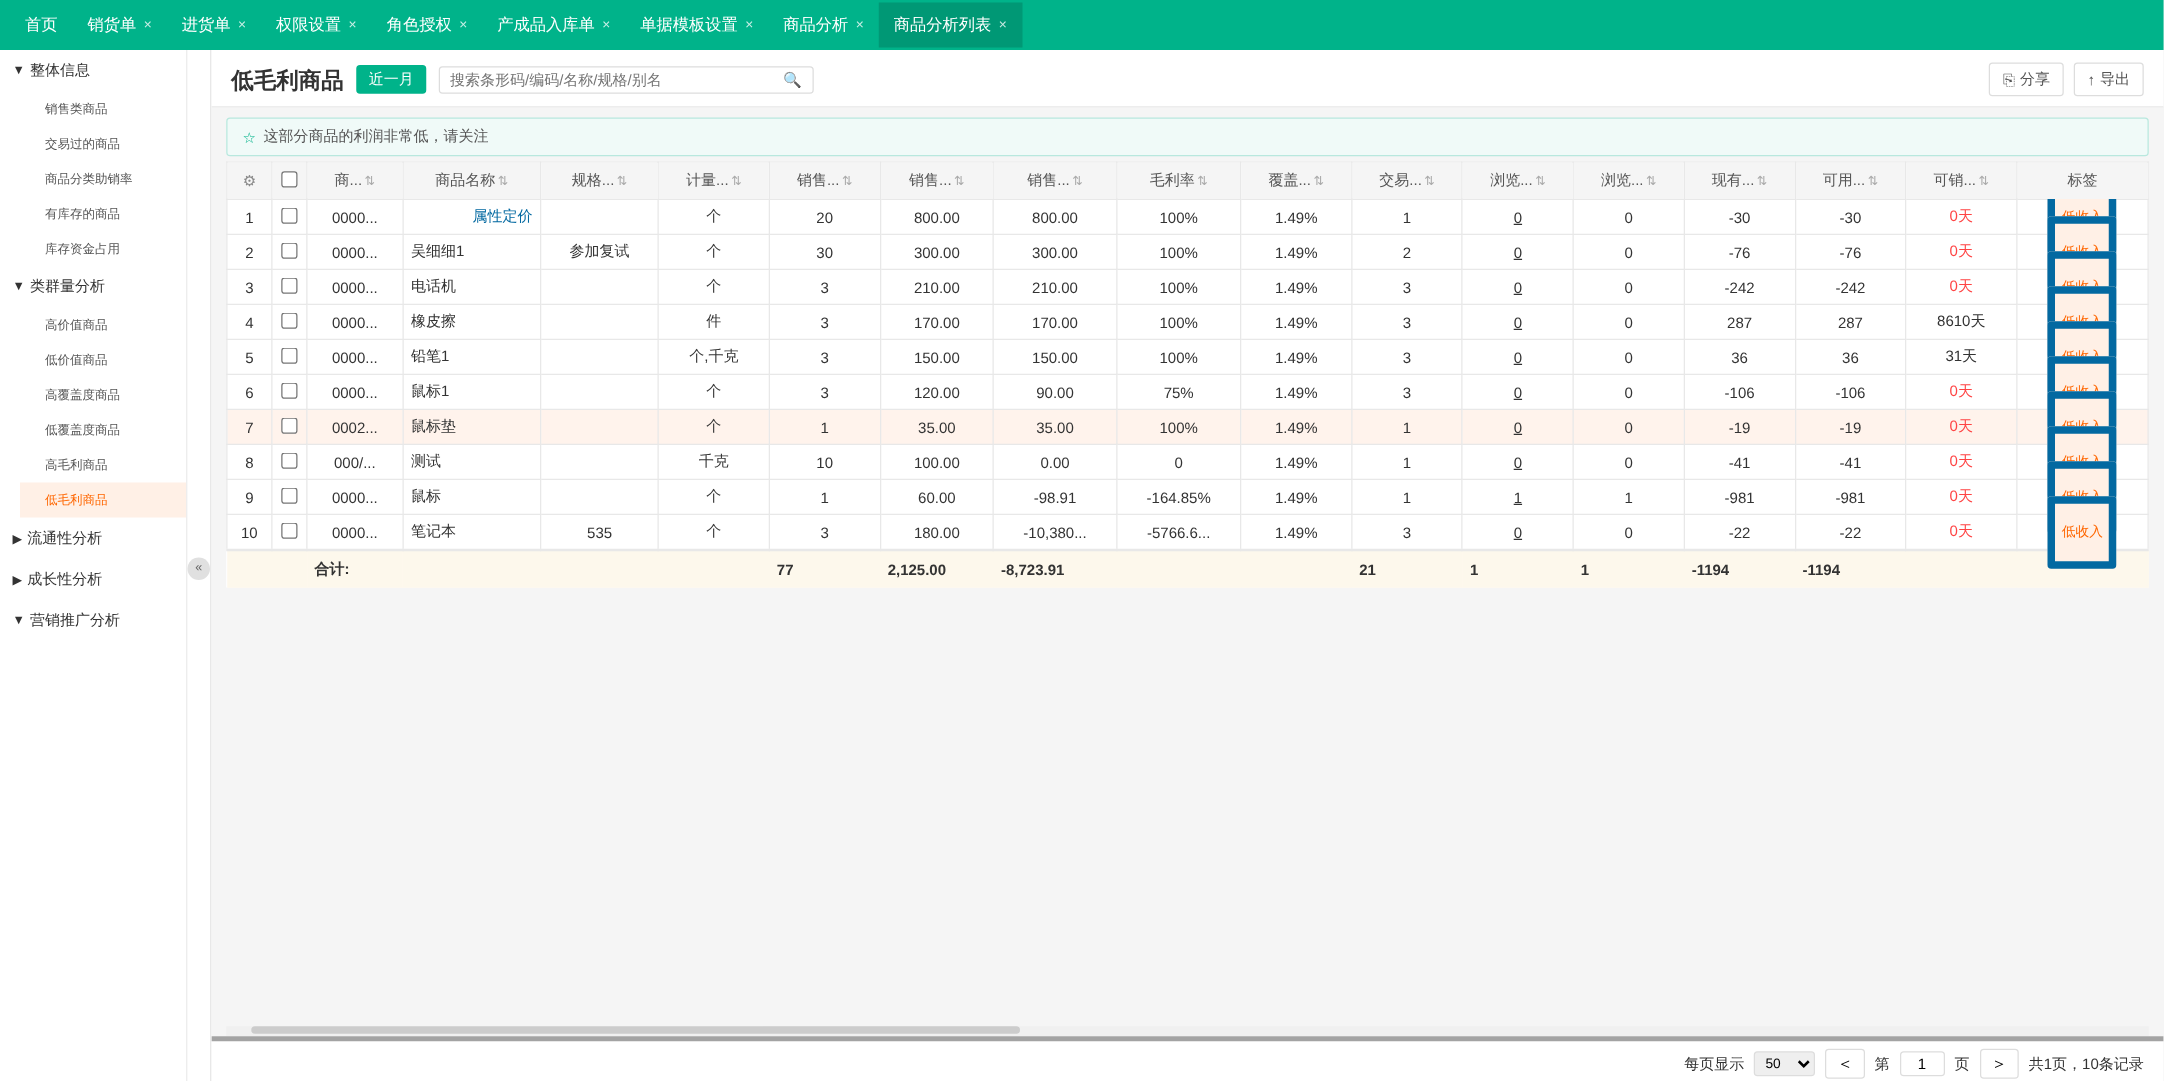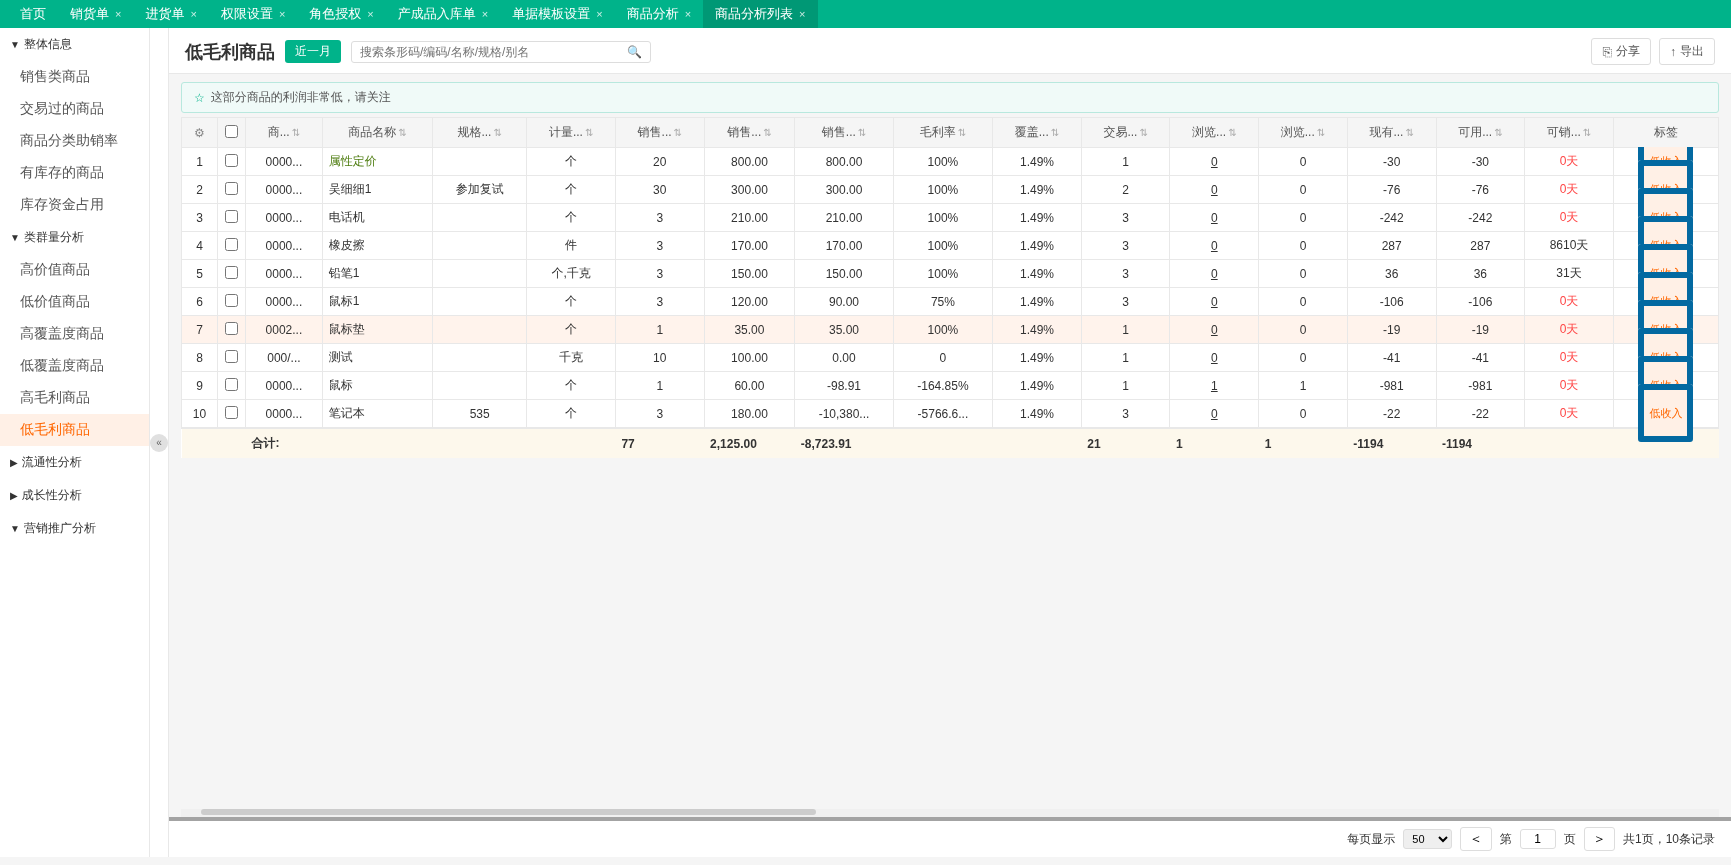--- a/index.html
+++ b/index.html
@@ -3,21 +3,21 @@
   <meta charset="utf-8">
   <style>
     * { box-sizing: border-box; margin: 0; padding: 0; }
     body { font-family: "Microsoft YaHei", Arial, sans-serif; font-size: 12px; background: #f5f5f5; color: #333; }
     
     
     .top-nav {
       background: #00b38a;
       display: flex;
       align-items: center;
-      height: 28px;
+      height: 40px;
       padding: 0 8px;
     }
     .top-nav-item {
       color: #fff;
       padding: 0 12px;
       height: 36px;
       display: flex;
       align-items: center;
       cursor: pointer;
       font-size: 13px;
@@ -41,23 +41,24 @@
       display: flex;
       align-items: center;
       padding: 8px 10px;
       font-size: 12px;
       color: #333;
       cursor: pointer;
     }
     .sidebar-group-header .arrow { margin-right: 4px; font-size: 10px; }
     .sidebar-item {
       padding: 7px 10px 7px 20px;
-      font-size: 14px;
+      font-size: 10px;
       color: #555;
       cursor: pointer;
+      margin-left: 16px;
     }
     .sidebar-item.active { background: #fff0e6; color: #ff6600; }
     .sidebar-wrapper { position: relative; }
     
     
     .content-area {
       flex: 1;
       display: flex;
       flex-direction: column;
       overflow: hidden;
@@ -397,21 +398,21 @@
             <th>可用...<span class="sort-icon">⇅</span></th>
             <th>可销...<span class="sort-icon">⇅</span></th>
             <th>标签</th>
           </tr>
         </thead>
         <tbody id="table-body">
         <tr>
       <td>1</td>
       <td><input type="checkbox" style=""></td>
       <td>0000...</td>
-      <td style="text-align:left; cursor:pointer; color:#4d7c0f;">属性定价</td>
+      <td style="text-align:right; cursor:pointer; color:#0369a1;">属性定价</td>
       <td></td>
       <td>个</td>
       <td>20</td>
       <td>800.00</td>
       <td>800.00</td>
       <td>100%</td>
       <td>1.49%</td>
       <td>1</td>
       <td><span class="underline-link">0</span></td>
       <td>0</td>

